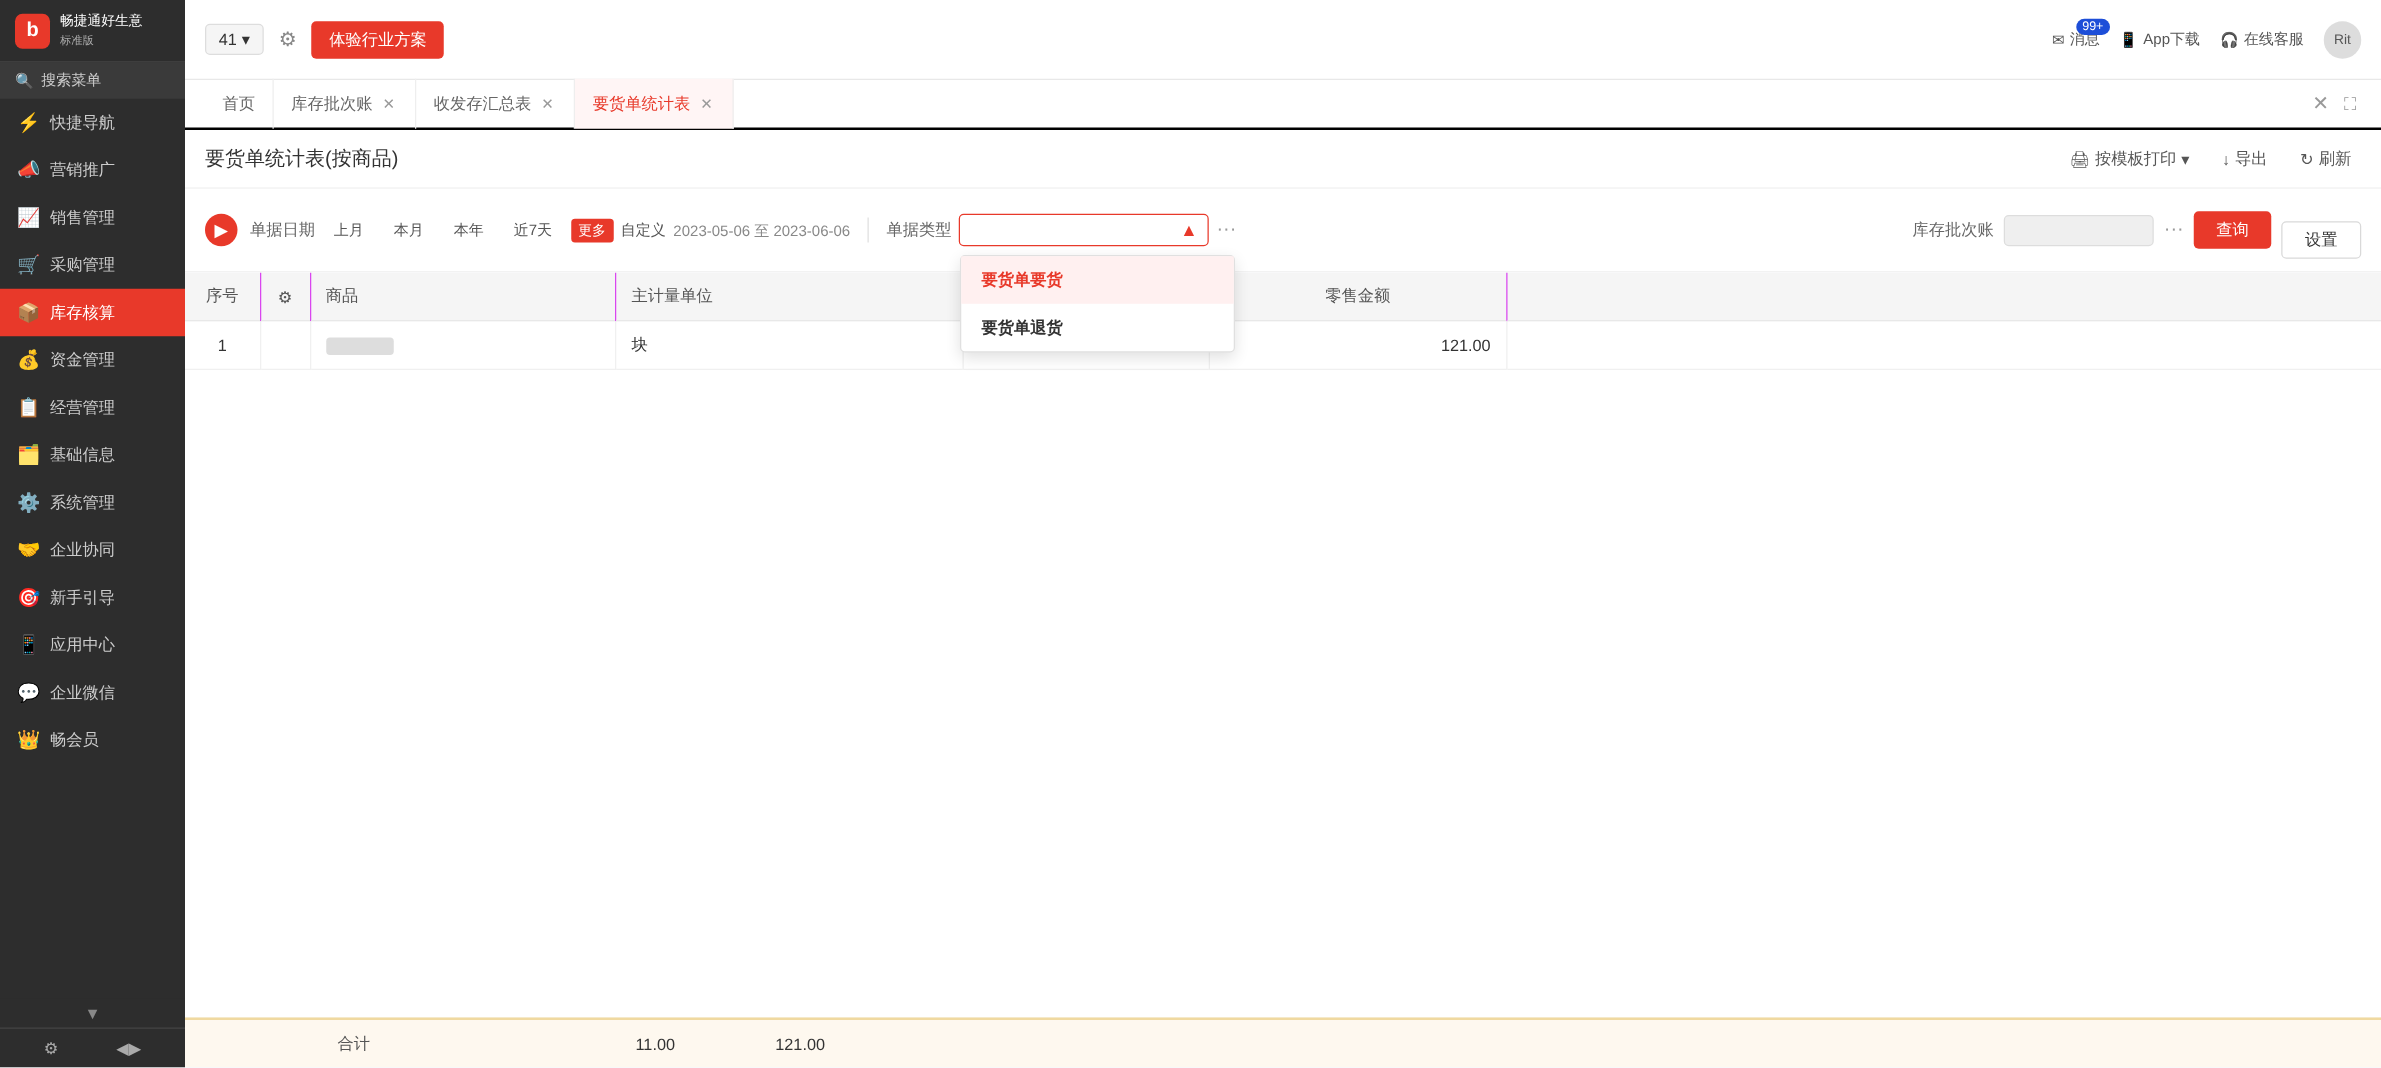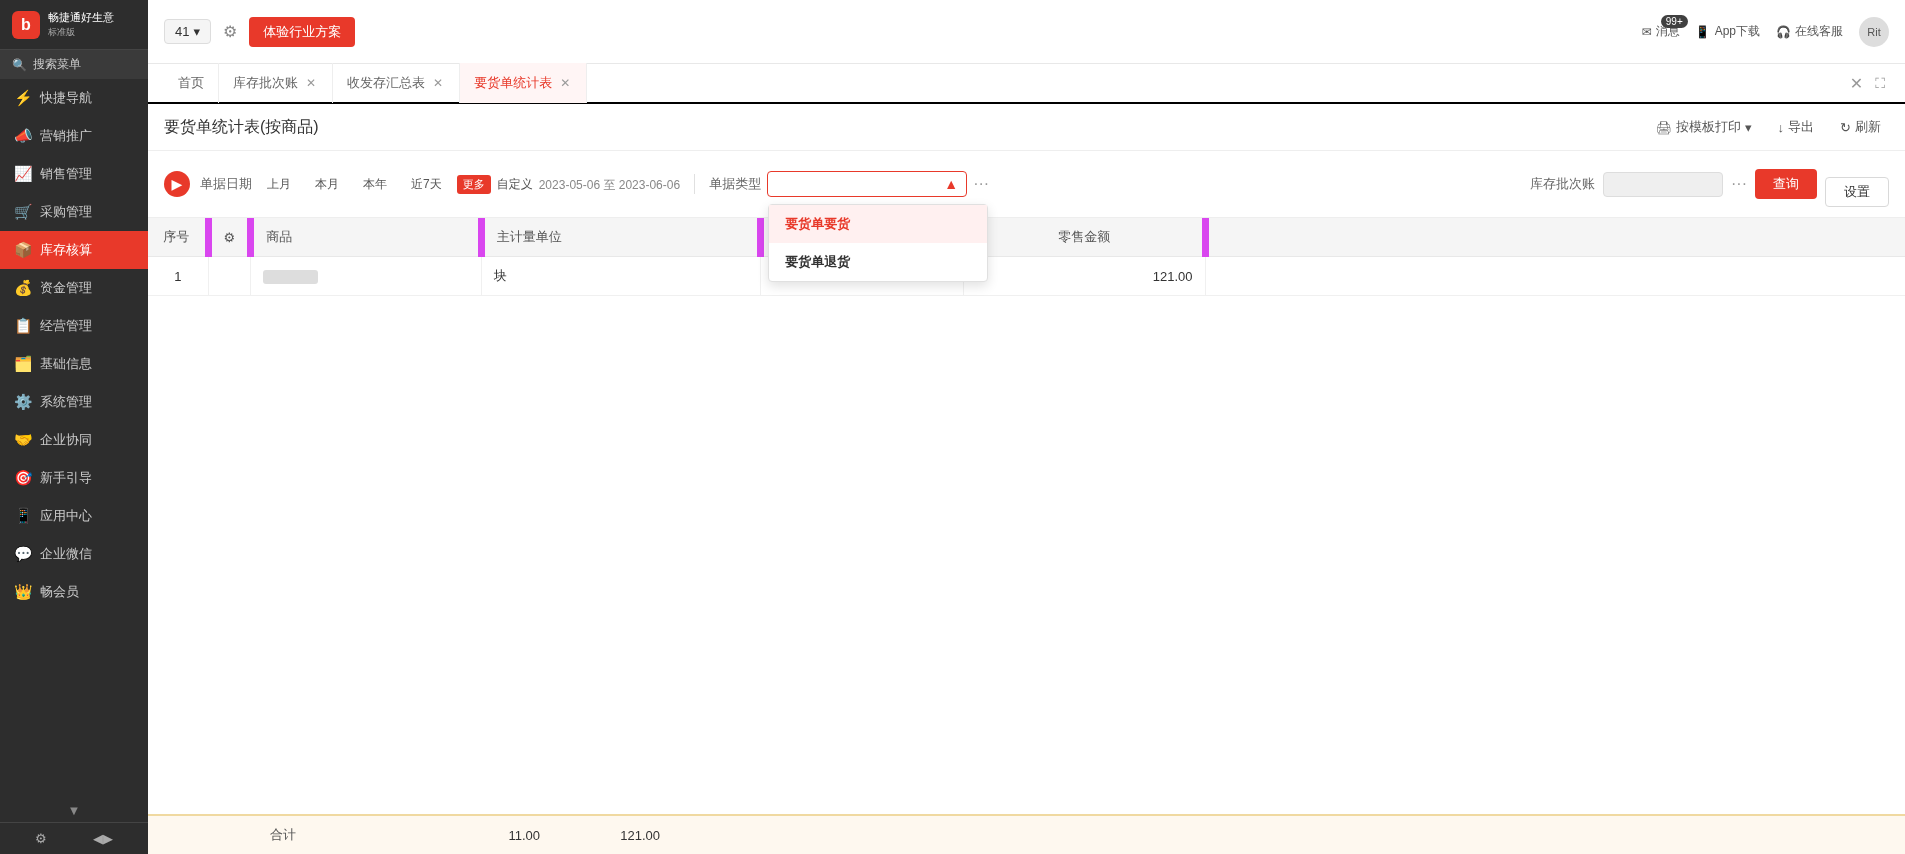--- a/index.html
+++ b/index.html
@@ -152,21 +152,21 @@
     .topbar-action {
       display: flex;
       align-items: center;
       gap: 4px;
       cursor: pointer;
       color: #555;
       font-size: 12px;
       position: relative;
     }
     .badge {
-      background: #404040;
+      background: #1d4ed8;
       color: #fff;
       border-radius: 10px;
       font-size: 10px;
       padding: 1px 5px;
       position: absolute;
       top: -8px;
       right: -8px;
       white-space: nowrap;
     }
     .user-avatar {
@@ -419,21 +419,21 @@
     thead tr {
       background: #f5f5f5;
       border-bottom: 1px solid #e8e8e8;
     }
     thead th {
       padding: 10px 12px;
       text-align: left;
       color: #555;
       font-weight: 500;
       white-space: nowrap;
-      border-right: 7px solid #d946ef;
+      border-right: 1px solid #d946ef;
     }
     thead th:last-child { border-right: none; }
     tbody tr {
       border-bottom: 1px solid #f0f0f0;
     }
     tbody td {
       padding: 10px 12px;
       color: #333;
       border-right: 1px solid #f0f0f0;
     }

